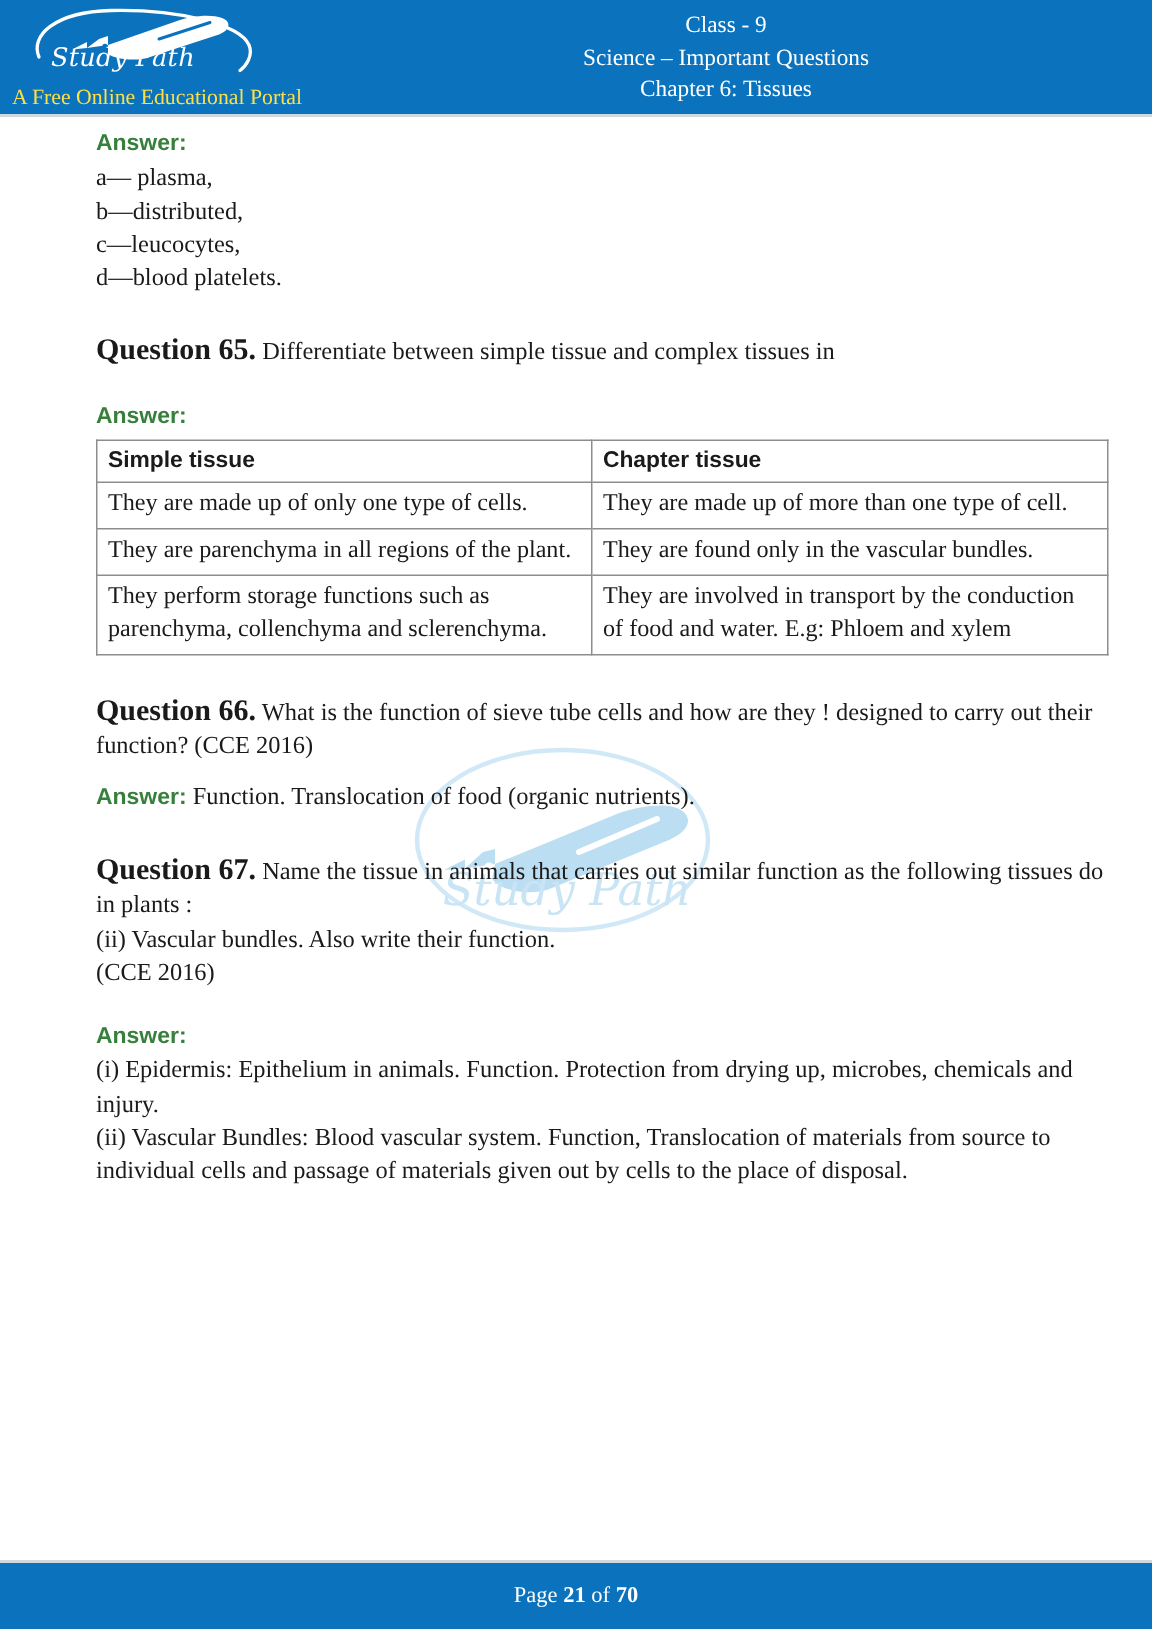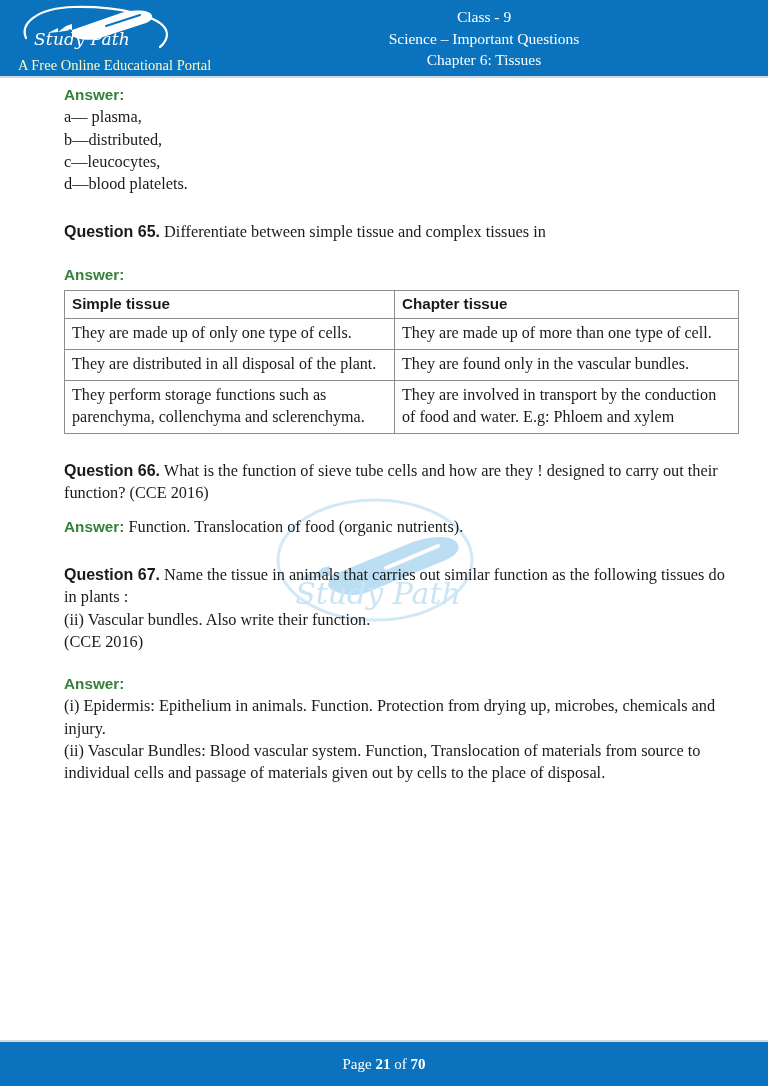--- a/index.html
+++ b/index.html
@@ -58,25 +58,25 @@
     top: 27px;
     font-family: "DejaVu Serif", serif;
     font-style: italic;
     font-size: 17px;
     letter-spacing: 0.2px;
     color: #ffffff;
     white-space: nowrap;
   }
   .brand-tagline {
     position: absolute;
-    left: 12px;
+    left: 2px;
     top: 55px;
     font-family: "Liberation Serif", serif;
     font-size: 14.5px;
-    color: #fef9c3;
+    color: #fde047;
     white-space: nowrap;
   }
   .header-titles {
     position: absolute;
     left: 224px;
     top: 6px;
     width: 520px;
     text-align: center;
     color: #ffffff;
     line-height: 21.5px;
@@ -132,22 +132,22 @@
     color: #1a1a1a;
   }
   .answer-label {
     color: #36803c;
     font-weight: bold;
     font-family: "Liberation Sans", sans-serif;
     font-size: 15.3px;
   }
   .q-label {
     font-weight: bold;
-    font-family: Liberation Sans, sans-serif;
-    font-size: 16px;
+    font-family: Liberation Serif, serif;
+    font-size: 20px;
     color: #1a1a1a;
   }
   .spacer-sm { height: 11px; }
   .spacer-md { height: 20px; }
   .spacer-lg { height: 26px; }
 
   
   table.cmp {
     border-collapse: collapse;
     width: 674px;
@@ -273,21 +273,21 @@
             <th>Simple tissue</th>
             <th>Chapter tissue</th>
           </tr>
         </thead>
         <tbody>
           <tr>
             <td>They are made up of only one type of cells.</td>
             <td>They are made up of more than one type of cell.</td>
           </tr>
           <tr>
-            <td>They are distributed in all disposal of the plant.</td>
+            <td>They are parenchyma in all regions of the plant.</td>
             <td>They are found only in the vascular bundles.</td>
           </tr>
           <tr>
             <td>They perform storage functions such as parenchyma, collenchyma and sclerenchyma.</td>
             <td>They are involved in transport by the conduction of food and water. E.g: Phloem and xylem</td>
           </tr>
         </tbody>
       </table>
     </div>
 

